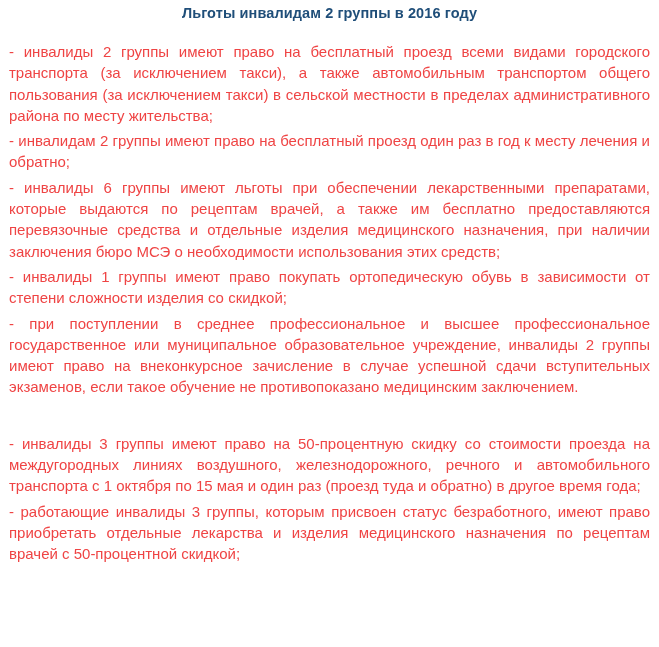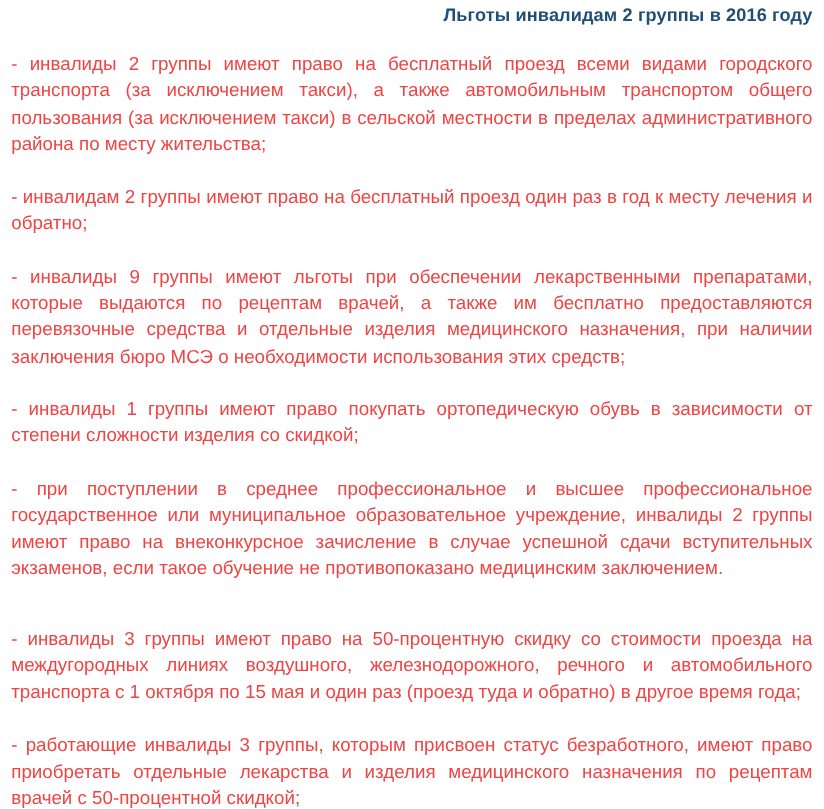--- a/index.html
+++ b/index.html
@@ -18,21 +18,21 @@
   }
   .page {
     width: 659px;
     height: 647px;
     box-sizing: border-box;
     padding: 0 9px;
     background: #ffffff;
     position: relative;
   }
   .section-heading {
-    text-align: right;
+    text-align: center;
     font-size: 14.5px;
     font-weight: bold;
     color: #1f4e79;
     letter-spacing: 0.1px;
     line-height: 18px;
     margin: 0;
     padding: 0;
   }
   .heading-top {
     padding-top: 4px;
@@ -45,41 +45,41 @@
     text-align: justify;
     text-justify: inter-word;
     font-size: 15px;
     line-height: 21.3px;
     color: #ef4444;
     margin: 0;
     padding: 0;
     hyphens: none;
   }
   .para + .para {
-    margin-top: 21px;
+    margin-top: 4px;
   }
   .block-first-para {
     margin-top: 19px;
   }
   .spacer-before-heading {
     height: 16px;
   }
 </style>
 </head>
 <body>
 
 <div class="page">
 
   <h2 class="section-heading heading-top">Льготы инвалидам 2 группы в 2016 году</h2>
 
   <p class="para block-first-para">- инвалиды 2 группы имеют право на бесплатный проезд всеми видами городского транспорта (за исключением такси), а также автомобильным транспортом общего пользования (за исключением такси) в сельской местности в пределах административного района по месту жительства;</p>
 
   <p class="para">- инвалидам 2 группы имеют право на бесплатный проезд один раз в год к месту лечения и обратно;</p>
 
-  <p class="para">- инвалиды 9 группы имеют льготы при обеспечении лекарственными препаратами, которые выдаются по рецептам врачей, а также им бесплатно предоставляются перевязочные средства и отдельные изделия медицинского назначения, при наличии заключения бюро МСЭ о необходимости использования этих средств;</p>
+  <p class="para">- инвалиды 6 группы имеют льготы при обеспечении лекарственными препаратами, которые выдаются по рецептам врачей, а также им бесплатно предоставляются перевязочные средства и отдельные изделия медицинского назначения, при наличии заключения бюро МСЭ о необходимости использования этих средств;</p>
 
 
   <p class="para">- инвалиды 1 группы имеют право покупать ортопедическую обувь в зависимости от степени сложности изделия со скидкой;</p>
 
 
   <p class="para">- при поступлении в среднее профессиональное и высшее профессиональное государственное или муниципальное образовательное учреждение, инвалиды 2 группы имеют право на внеконкурсное зачисление в случае успешной сдачи вступительных экзаменов, если такое обучение не противопоказано медицинским заключением.</p>
 
   <div class="spacer-before-heading"></div>
 
 

